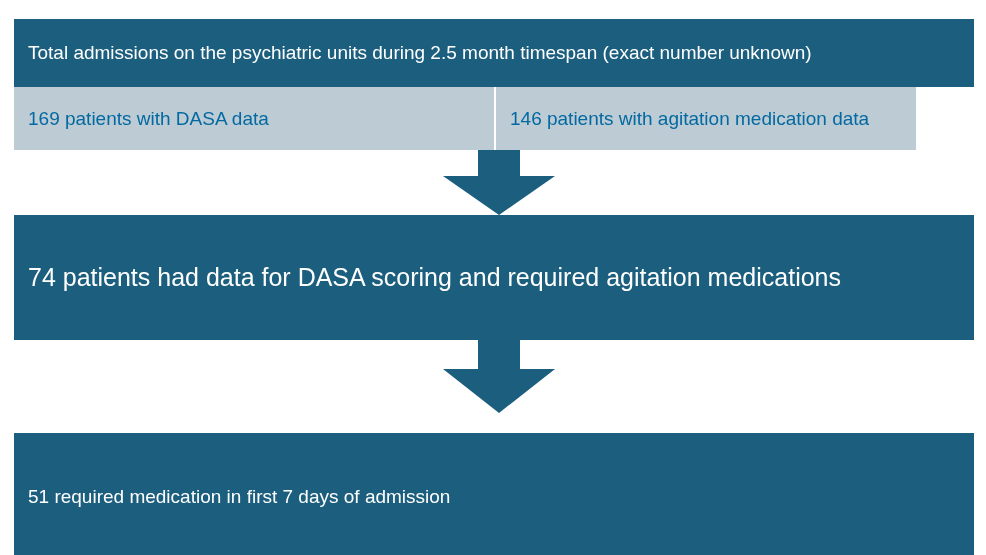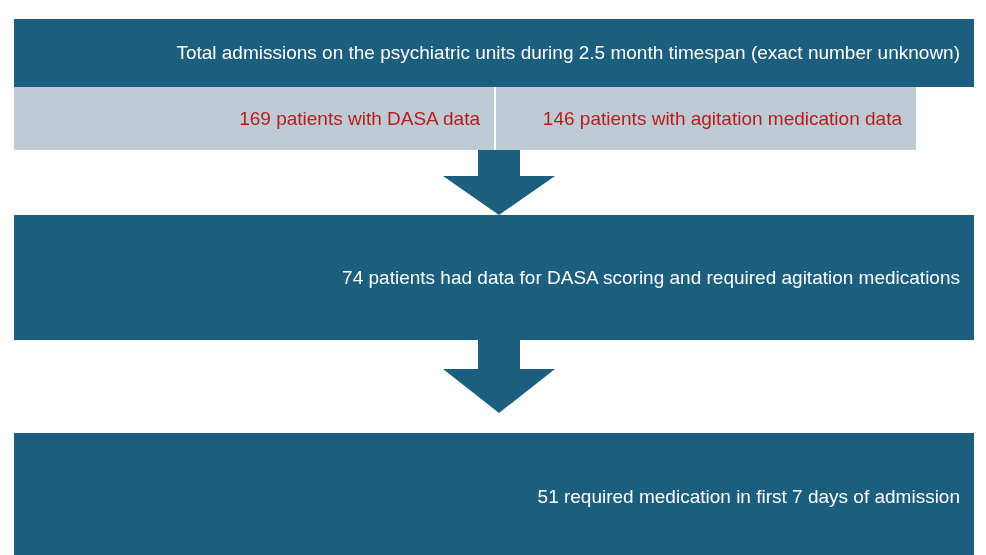--- a/index.html
+++ b/index.html
@@ -20,33 +20,32 @@
     height: 555px;
     background: #ffffff;
   }
 
   
   .box {
     position: absolute;
     box-sizing: border-box;
     display: flex;
     align-items: center;
-    justify-content: flex-end;
+    justify-content: flex-start;
     text-align: center;
-    padding-left: 27px;
   }
 
   .box-primary {
     background: #1b5e7e;
     color: #ffffff;
   }
 
   .box-secondary {
     background: #bdcbd4;
-    color: #b91c1c;
+    color: #0369a1;
   }
 
   .box-label {
     display: block;
     line-height: 1.25;
     padding: 0 14px;
   }
 
   
   #node-total-admissions {
@@ -88,21 +87,21 @@
   }
 
   
   #node-dasa-and-meds {
     left: 14px;
     top: 215px;
     width: 960px;
     height: 125px;
   }
   #node-dasa-and-meds .box-label {
-    font-size: 19px;
+    font-size: 25px;
   }
 
   
   #node-first-7-days {
     left: 14px;
     top: 433px;
     width: 960px;
     height: 127px;
   }
   #node-first-7-days .box-label {

